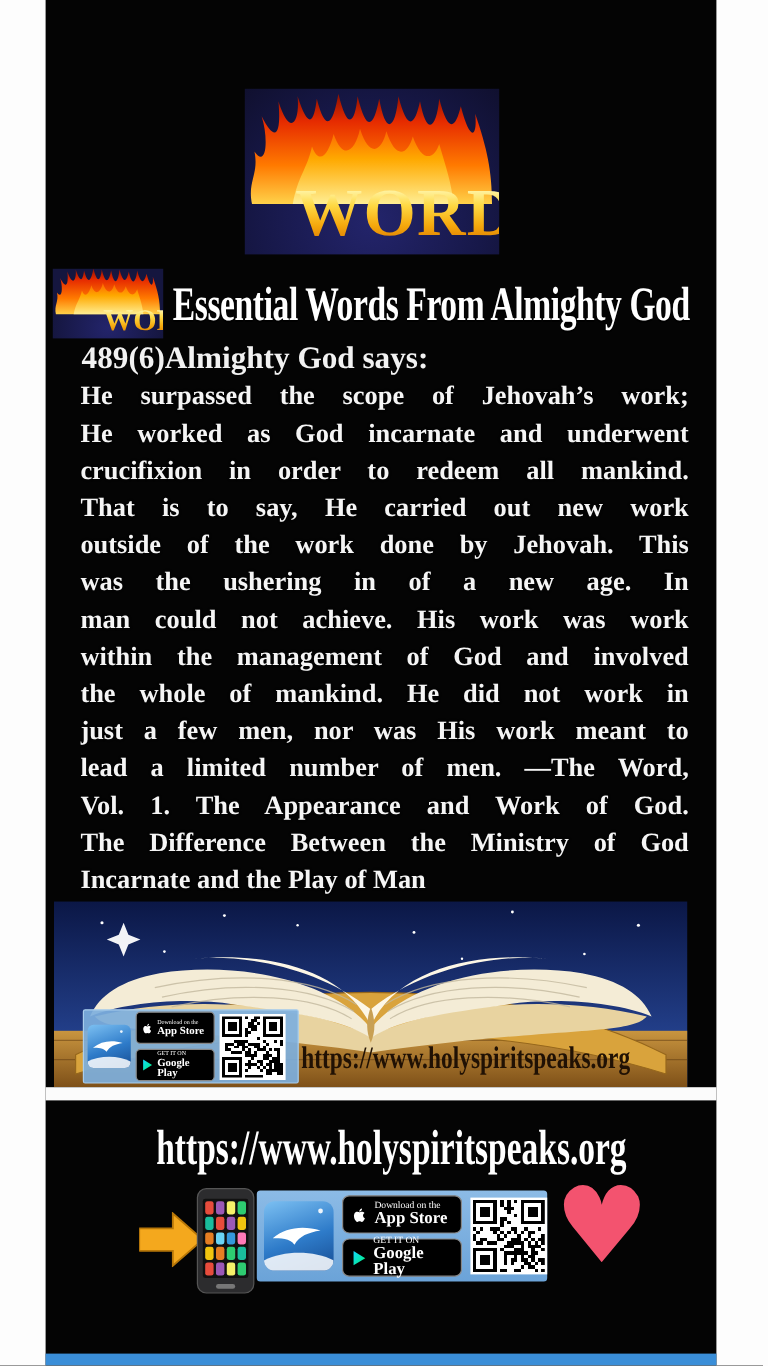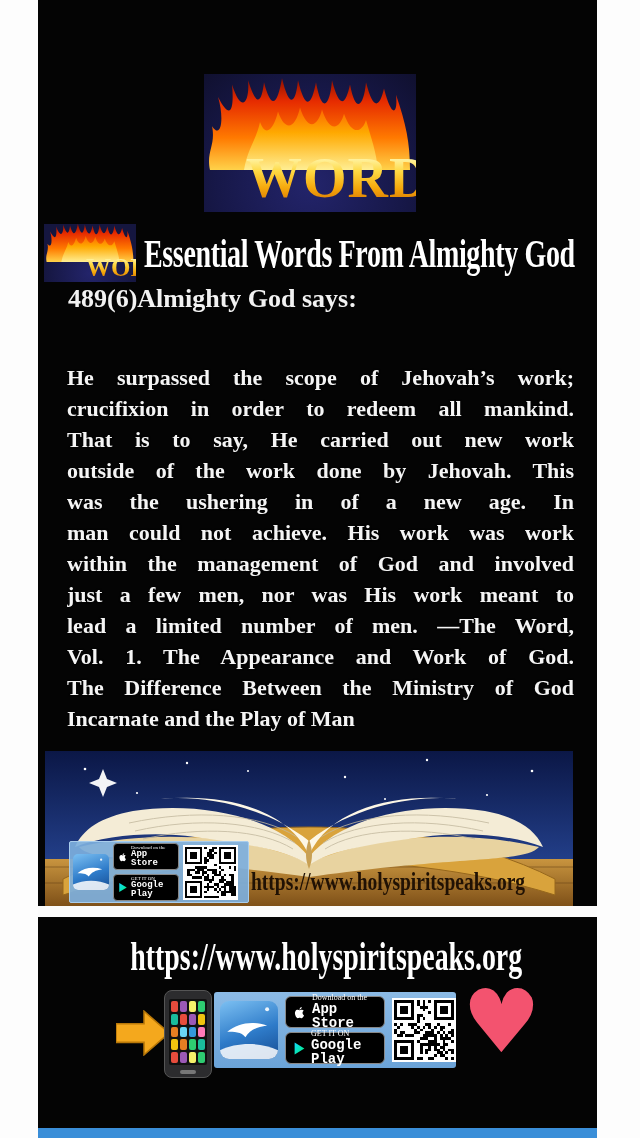--- a/index.html
+++ b/index.html
@@ -26,21 +26,21 @@
       font-family:"Liberation Serif",serif;padding-left:42px;}
 
   
   .heading-row{position:absolute;left:6px;top:222px;right:2px;height:62px;display:flex;align-items:center;}
   .heading-text{margin-left:8px;color:#fff;font-weight:bold;font-size:40px;white-space:nowrap;
       transform:scaleX(.70);transform-origin:left center;letter-spacing:-.5px;
       text-shadow:0 1px 0 #000;}
   .says-line{position:absolute;left:30px;top:284px;color:#f2f2f2;font-weight:bold;font-size:26px;}
 
   
-  .body-block{position:absolute;left:29px;top:314px;width:507px;z-index:2;margin-top:48px;}
+  .body-block{position:absolute;left:29px;top:314px;width:507px;z-index:2;}
   .body-line{color:#f5f5f5;font-weight:bold;font-size:22px;line-height:31px;height:31px;
       text-align:justify;text-align-last:justify;overflow:hidden;white-space:nowrap;
       text-shadow:0 0 2px rgba(0,0,0,.8);}
   .body-line.last{text-align-last:left;}
 
   
   .book{position:absolute;left:7px;top:751px;width:528px;height:155px;z-index:1;overflow:hidden;}
   .book svg.scene{position:absolute;left:0;top:0;}
   .book-url{position:absolute;left:206px;top:116px;width:320px;color:#201104;font-weight:bold;
       font-size:26px;white-space:nowrap;transform:scaleX(.75);transform-origin:left center;}
@@ -51,21 +51,21 @@
   
   .app-icon{position:relative;background:linear-gradient(160deg,#7cc0f2 0%,#2e7bc9 55%,#174d93 100%);
       border-radius:9px;overflow:hidden;flex:0 0 auto;}
   .app-icon.big{width:58px;height:58px;}
   .app-icon.mini{width:36px;height:36px;border-radius:5px;}
   .badge-col{display:flex;flex-direction:column;justify-content:center;gap:4px;flex:0 0 auto;}
   .badge{background:#000;border:1px solid #888;border-radius:6px;color:#fff;display:flex;
       align-items:center;gap:5px;padding:2px 7px;box-sizing:border-box;}
   .badge .txt{display:flex;flex-direction:column;line-height:1;}
   .badge .small{font-size:8px;font-family:Liberation Serif, serif;}
-  .badge .big{font-size:14px;font-weight:bold;font-family:Liberation Mono, monospace;}
+  .badge .big{font-size:14px;font-weight:bold;font-family:Liberation Serif, serif;}
   .badge.big-badge{width:100px;height:32px;}
   .badge.mini{width:66px;height:27px;border-radius:4px;padding:1px 4px;gap:3px;}
   .badge.mini .small{font-size:5px;}
   .badge.mini .big{font-size:9px;}
   .badge svg{flex:0 0 auto;}
   .qr-box{background:#fff;flex:0 0 auto;padding:2px;box-sizing:border-box;}
   .qr-box.big{width:64px;height:64px;}
   .qr-box.mini{width:55px;height:55px;}
   .qr-box svg{width:100%;height:100%;display:block;}
 
@@ -139,26 +139,28 @@
       </svg>
       <div class="word-text gold-text">WORD</div>
     </div>
     <div class="heading-text">Essential Words From Almighty God</div>
   </div>
 
   <div class="says-line">489(6)Almighty God says:</div>
 
   <div class="body-block">
       <div class="body-line">He surpassed the scope of Jehovah’s work;</div>
+      <div class="body-line">He worked as God incarnate and underwent</div>
       <div class="body-line">crucifixion in order to redeem all mankind.</div>
       <div class="body-line">That is to say, He carried out new work</div>
       <div class="body-line">outside of the work done by Jehovah. This</div>
       <div class="body-line">was the ushering in of a new age. In</div>
       <div class="body-line">man could not achieve. His work was work</div>
       <div class="body-line">within the management of God and involved</div>
+      <div class="body-line">the whole of mankind. He did not work in</div>
       <div class="body-line">just a few men, nor was His work meant to</div>
       <div class="body-line">lead a limited number of men. —The Word,</div>
       <div class="body-line">Vol. 1. The Appearance and Work of God.</div>
       <div class="body-line">The Difference Between the Ministry of God</div>
       <div class="body-line last">Incarnate and the Play of Man</div>
     </div>
 
   <div class="book">
     <svg class="scene" width="528" height="155" viewBox="0 0 528 155">
       <rect width="528" height="155" fill="url(#skyGrad)"></rect>

